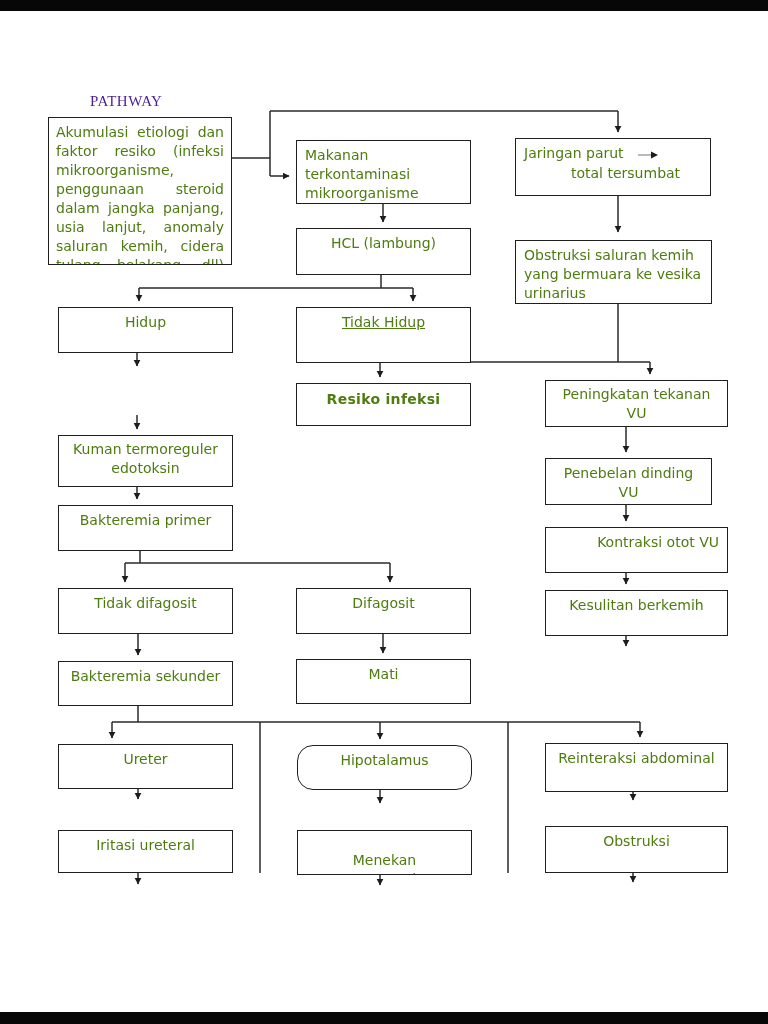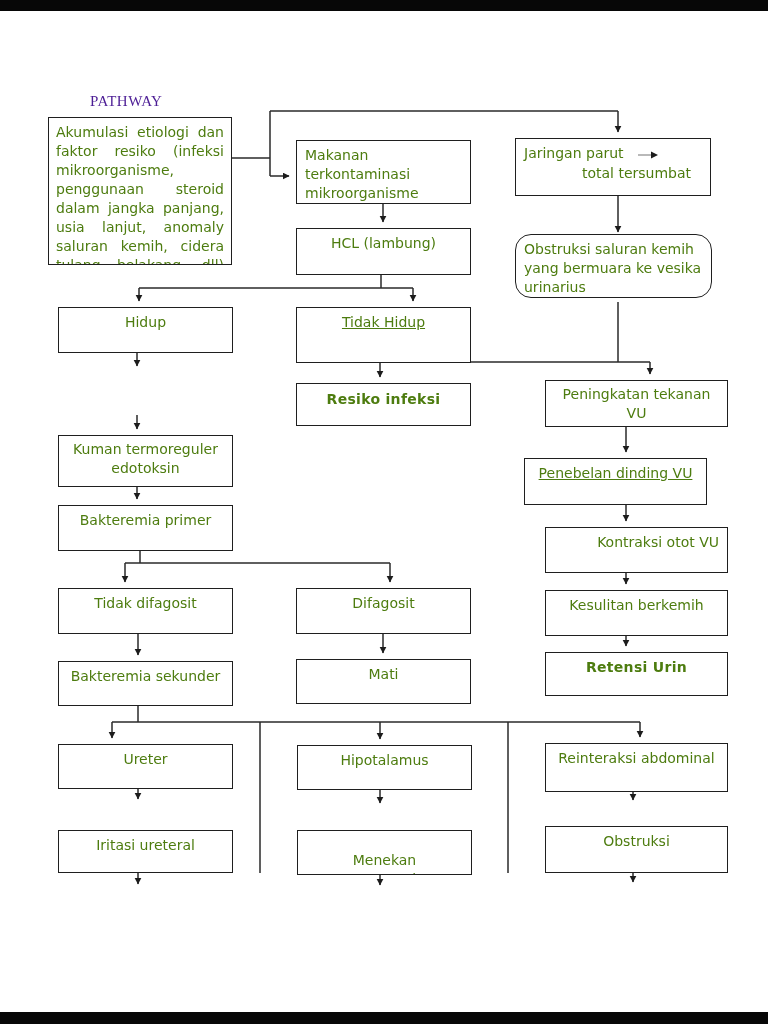--- a/index.html
+++ b/index.html
@@ -20,21 +20,21 @@
   .node {
     position:absolute; box-sizing:border-box;
     border:1.5px solid #1f1f1f; background:#ffffff;
     font-size:14px; line-height:19px; color:#4d7c0f;
     padding:5px 8px; overflow:hidden;
   }
   .ctr { text-align:center; }
   .rgt { text-align:right; }
   .bold { font-weight:bold; letter-spacing:0.3px; }
   .just { text-align:justify; text-align-last:justify; }
-  .indent2 { padding-left:47px;text-align:center; }
+  .indent2 { padding-left:47px; }
   svg.wires { position:absolute; left:0; top:0; pointer-events:none; }
   svg.wires path { fill:none; stroke:#2a2a2a; stroke-width:1.5; }
   .mini-arrow { display:inline-block; vertical-align:middle; margin-left:14px; }
 </style>
 </head>
 <body>
 
 <div class="viewport">
 
   <div class="letterbox bar-top"></div>
@@ -125,21 +125,21 @@
   <div class="node" style="left:515px;top:138px;width:196px;height:58px;">
     <div>
       <span>Jaringan parut</span><span class="mini-arrow"><svg width="20" height="8" viewBox="0 0 20 8">
             <line x1="0" y1="4" x2="13" y2="4" style="stroke:#8a8a8a;stroke-width:1.2"></line>
             <path d="M13,0.5 L20,4 L13,7.5 Z" style="fill:#1c1c1c"></path>
           </svg></span>
     </div>
     <div class="indent2">total tersumbat</div>
   </div>
 
-  <div class="node" style="left:515px;top:234px;width:197px;height:64px;border-radius:16px;">
+  <div class="node" style="left:515px;top:240px;width:197px;height:64px;">
     <div>Obstruksi saluran kemih</div>
     <div>yang bermuara ke vesika</div>
     <div>urinarius</div>
   </div>
 
   <div class="node ctr" style="left:58px;top:307px;width:175px;height:46px;">
     <div>Hidup</div>
   </div>
 
   <div class="node ctr" style="left:296px;top:307px;width:175px;height:56px;text-decoration:underline;">
@@ -158,35 +158,32 @@
 
   <div class="node ctr" style="left:545px;top:380px;width:183px;height:47px;padding-top:4px;">
     <div>Peningkatan tekanan</div>
     <div>VU</div>
   </div>
 
   <div class="node ctr" style="left:58px;top:505px;width:175px;height:46px;">
     <div>Bakteremia primer</div>
   </div>
 
-  <div class="node ctr" style="left:524px;top:458px;width:183px;height:47px;text-decoration:underline;">
+  <div class="node ctr" style="left:545px;top:458px;width:167px;height:47px;">
     <div>Penebelan dinding VU</div>
   </div>
 
   <div class="node rgt" style="left:545px;top:527px;width:183px;height:46px;">
     <div>Kontraksi otot VU</div>
   </div>
 
   <div class="node ctr" style="left:545px;top:590px;width:183px;height:46px;">
     <div>Kesulitan berkemih</div>
   </div>
 
-  <div class="node ctr bold" style="left:545px;top:652px;width:183px;height:44px;">
-    <div>Retensi Urin</div>
-  </div>
 
   <div class="node ctr" style="left:58px;top:588px;width:175px;height:46px;">
     <div>Tidak difagosit</div>
   </div>
 
   <div class="node ctr" style="left:296px;top:588px;width:175px;height:46px;">
     <div>Difagosit</div>
   </div>
 
   <div class="node ctr" style="left:58px;top:661px;width:175px;height:45px;">
@@ -194,21 +191,21 @@
   </div>
 
   <div class="node ctr" style="left:296px;top:659px;width:175px;height:45px;">
     <div>Mati</div>
   </div>
 
   <div class="node ctr" style="left:58px;top:744px;width:175px;height:45px;">
     <div>Ureter</div>
   </div>
 
-  <div class="node ctr" style="left:297px;top:745px;width:175px;height:45px;">
+  <div class="node ctr" style="left:297px;top:745px;width:175px;height:45px;border-radius:16px;">
     <div>Hipotalamus</div>
   </div>
 
   <div class="node ctr" style="left:545px;top:743px;width:183px;height:49px;">
     <div>Reinteraksi abdominal</div>
   </div>
 
   <div class="node ctr" style="left:58px;top:830px;width:175px;height:43px;">
     <div>Iritasi ureteral</div>
   </div>

